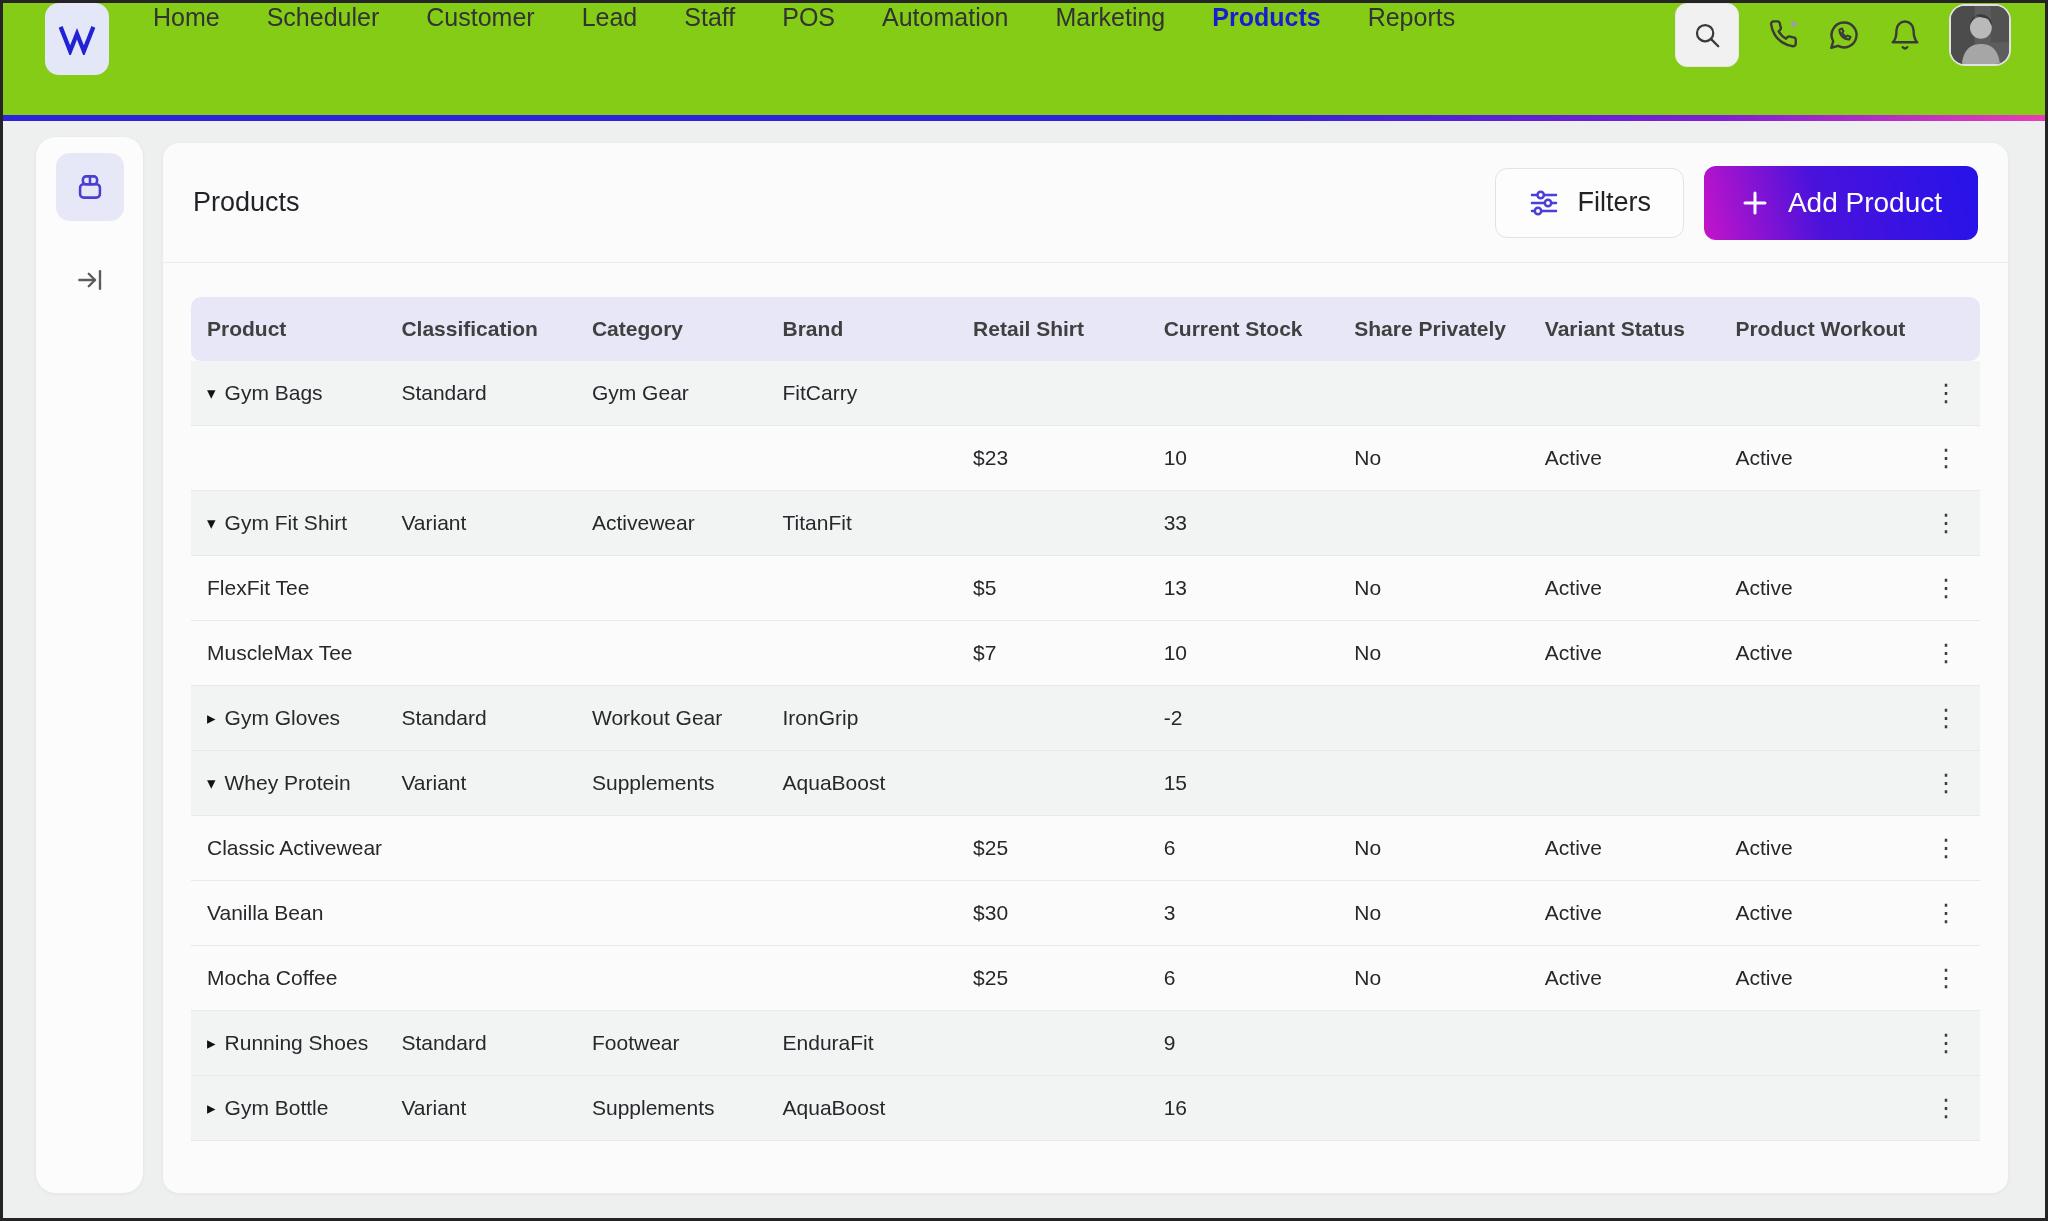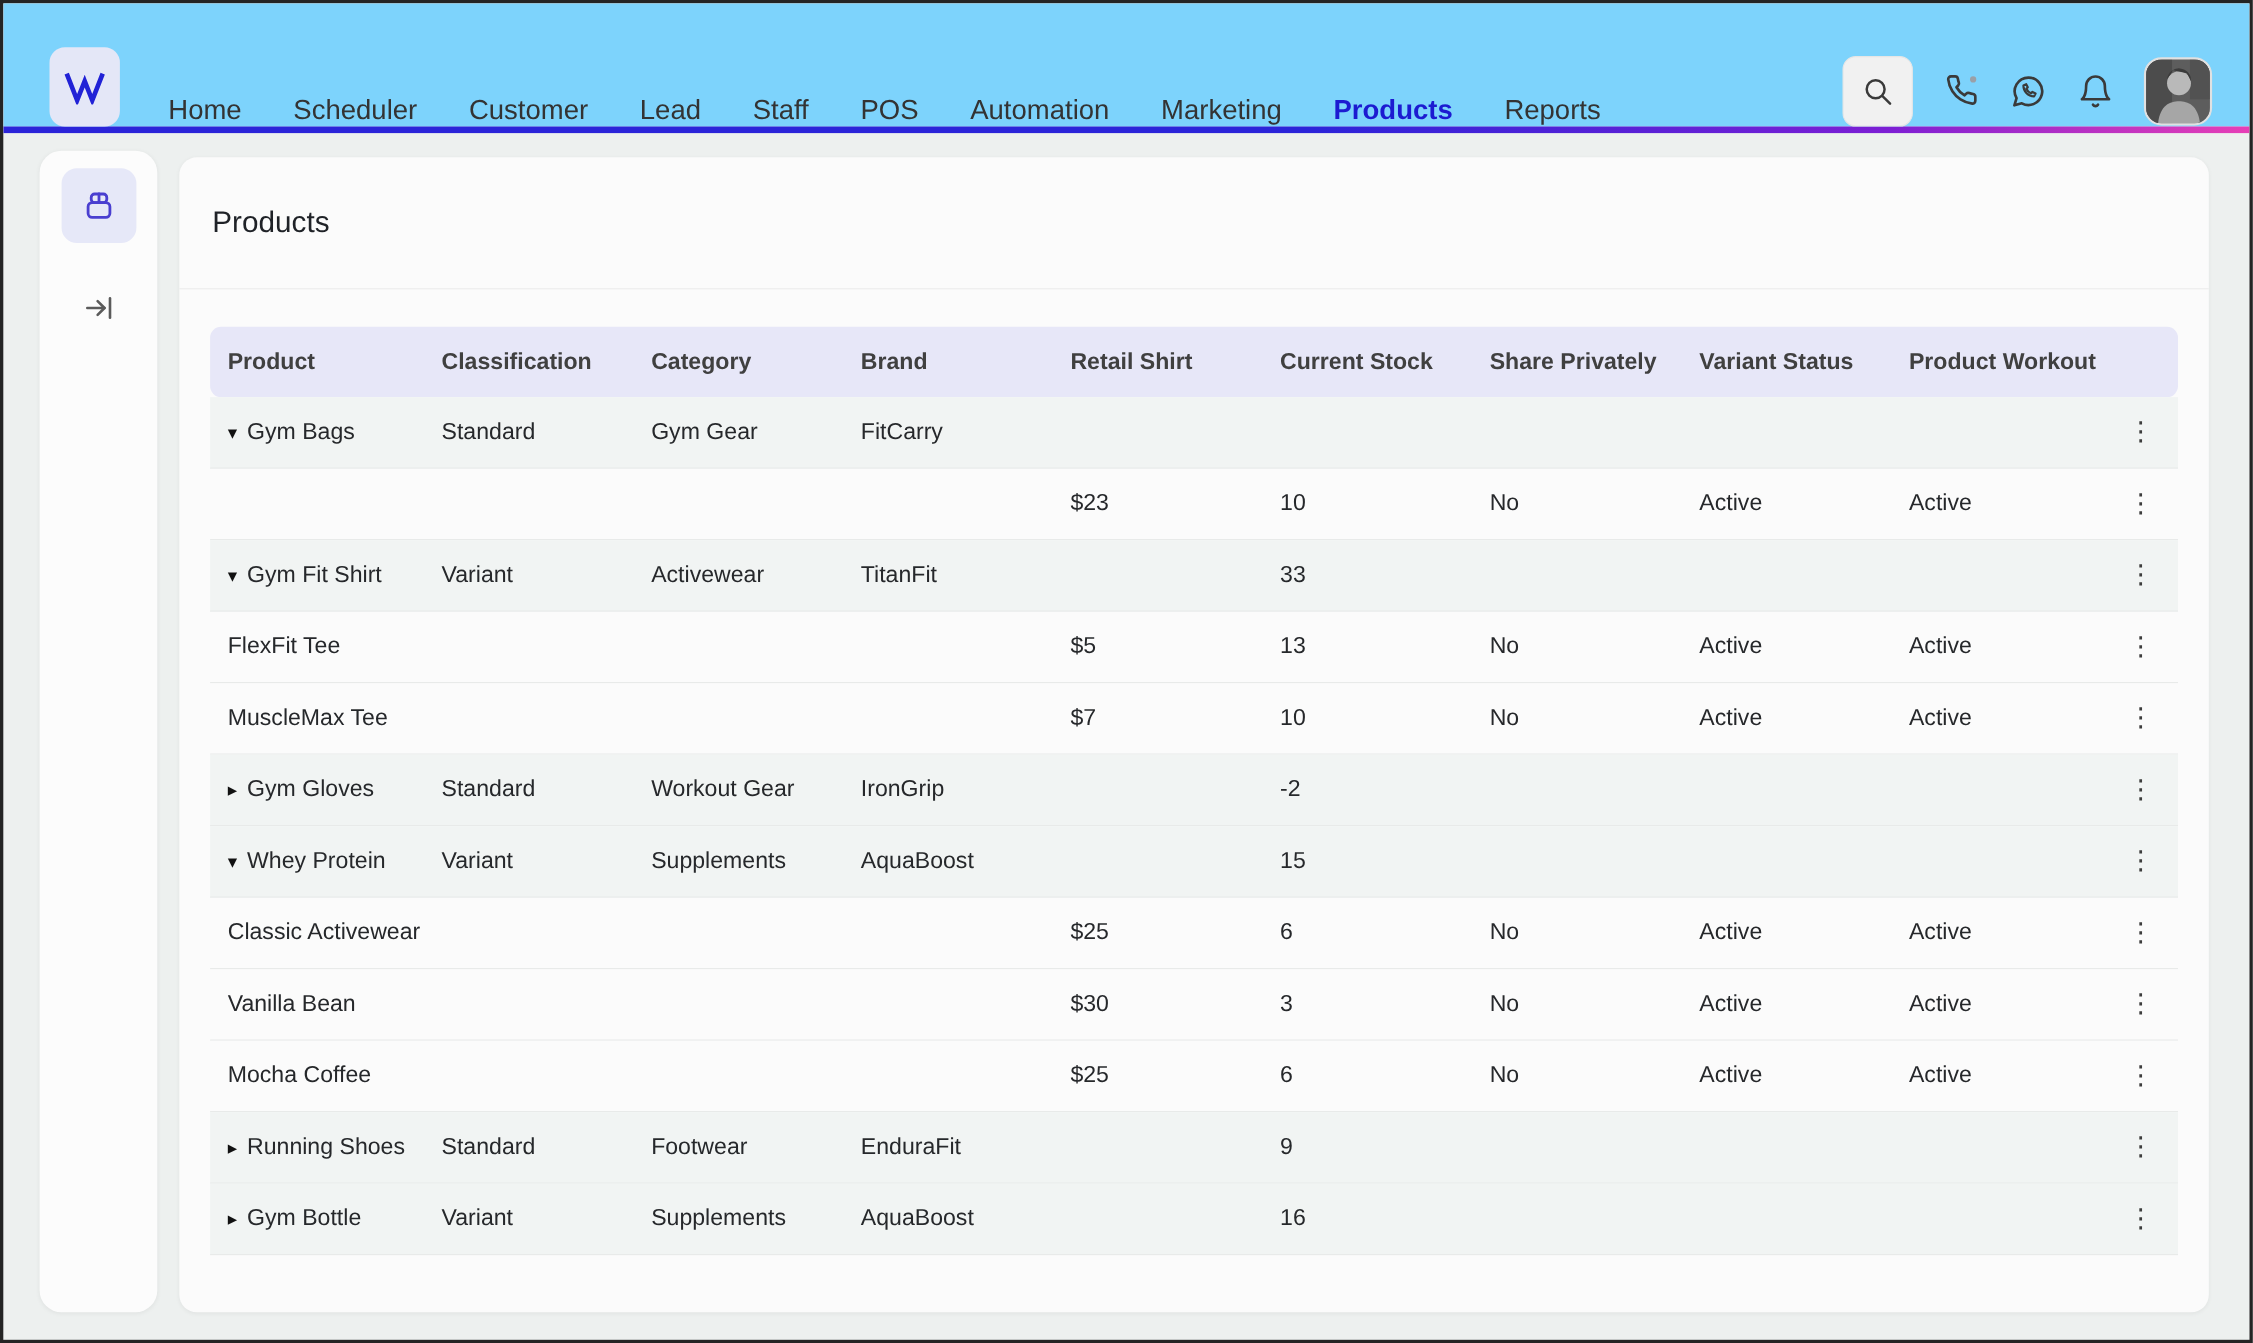--- a/index.html
+++ b/index.html
@@ -8,23 +8,23 @@
     font-family: "Liberation Sans", sans-serif;
     background: #edf0ef;
     border: 3px solid #242424;
     position: relative;
     overflow: hidden;
   }
 
   
   .topnav {
     height: 112px;
-    background: #7dd3fc;
+    background: #84cc16;
     display: flex;
-    align-items: flex-end;
+    align-items: flex-start;
     padding: 0 34px 0 42px;
   }
   .nav-underline {
     height: 6px;
     background: linear-gradient(90deg, #2b24d9 0%, #2b24d9 58%, #7d1fd4 84%, #e73fb6 100%);
   }
   .logo-tile {
     width: 64px; height: 72px;
     background: #e4e7f7;
     border-radius: 14px;
@@ -239,20 +239,40 @@
       <line x1="3.5" y1="12" x2="16" y2="12"></line>
       <polyline points="11,7 16,12 11,17"></polyline>
       <line x1="20" y1="5" x2="20" y2="19"></line>
     </svg>
   </div>
 </div>
 
 <div class="card">
   <div class="card-header">
     <div class="page-title">Products</div>
+    <div class="header-actions">
+      <div class="filters-btn">
+        <svg width="32" height="32" viewBox="0 0 24 24" fill="none" stroke="#4a3fd8" stroke-width="1.9" stroke-linecap="round">
+          <line x1="3" y1="6" x2="21" y2="6"></line>
+            <circle cx="9.5" cy="6" r="2.4" fill="#fdfdfd"></circle>
+          <line x1="3" y1="12" x2="21" y2="12"></line>
+            <circle cx="15" cy="12" r="2.4" fill="#fdfdfd"></circle>
+          <line x1="3" y1="18" x2="21" y2="18"></line>
+            <circle cx="7.5" cy="18" r="2.4" fill="#fdfdfd"></circle>
+        </svg>
+        <span>Filters</span>
+      </div>
+      <button class="add-btn">
+        <svg width="30" height="30" viewBox="0 0 24 24" fill="none" stroke="#ffffff" stroke-width="2.4" stroke-linecap="round">
+          <line x1="12" y1="4" x2="12" y2="20"></line>
+            <line x1="4" y1="12" x2="20" y2="12"></line>
+        </svg>
+        <span>Add Product</span>
+      </button>
+    </div>
   </div>
 
   <div class="table">
     <div class="tgrid thead" id="table-head">
         <div>Product</div>
         <div>Classification</div>
         <div>Category</div>
         <div>Brand</div>
         <div>Retail Shirt</div>
         <div>Current Stock</div>

